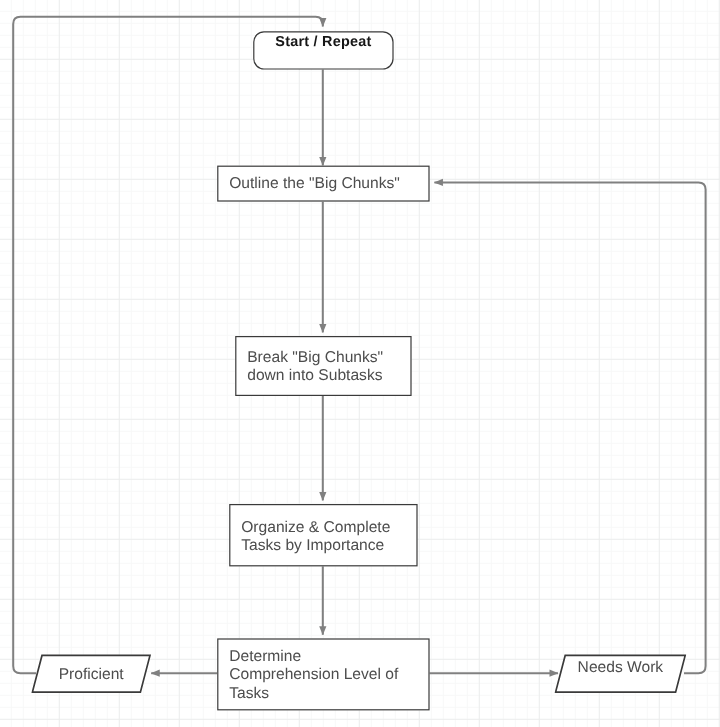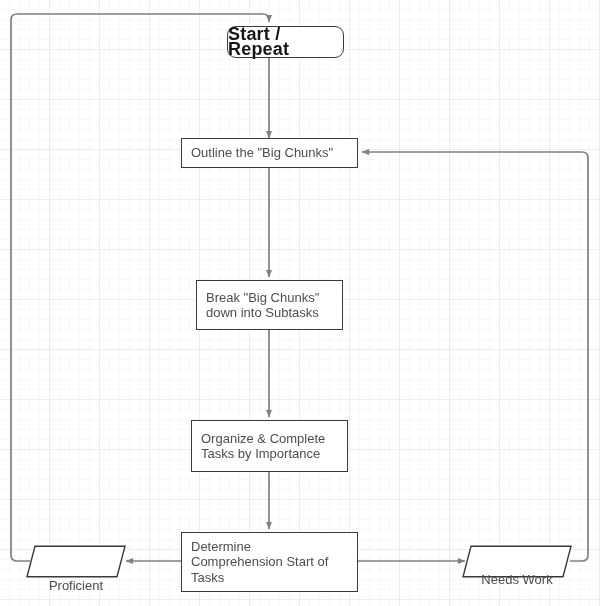--- a/index.html
+++ b/index.html
@@ -43,26 +43,25 @@
     border: 1.4px solid #3a3a3a;
     display: flex;
     align-items: center;
     padding-left: 9px;
   }
   .start {
     border: 1.4px solid #3a3a3a;
     border-radius: 9px;
     color: #161616;
     font-weight: bold;
-    font-size: 18px;
+    font-size: 12px;
     display: flex;
-    align-items: center;
+    align-items: flex-start;
     justify-content: center;
     letter-spacing: 0.2px;
-    margin-left: 16px;
   }
   .para-wrap {
     position: absolute;
     z-index: 3;
   }
   .para-svg {
     position: absolute;
     left: 0;
     top: 0;
   }
@@ -70,21 +69,20 @@
     position: absolute;
     left: 0;
     top: 0;
     width: 100%;
     height: 100%;
     display: flex;
     align-items: center;
     justify-content: center;
     color: #4d4d4d;
     font-size: 13px;
-    margin-top: 24px;
   }
 </style>
 </head>
 <body>
 
 <div id="canvas">
 
   <svg id="edges" viewBox="0 0 600 606" xmlns="http://www.w3.org/2000/svg">
     <defs>
       <marker id="ah" markerWidth="9" markerHeight="9" refX="7.6" refY="3.6" orient="auto" markerUnits="userSpaceOnUse">
@@ -125,21 +123,21 @@
 down into Subtasks</span>
   </div>
 
   <div class="node proc" style="left:191px; top:420px; width:157px; height:52px;">
     <span>Organize &amp; Complete
 Tasks by Importance</span>
   </div>
 
   <div class="node proc" style="left:181px; top:532px; width:177px; height:60px;">
     <span>Determine
-Comprehension Start of
+Comprehension Level of
 Tasks</span>
   </div>
 
   <div class="para-wrap" style="left:26px; top:545px; width:100px; height:33px;">
     <svg class="para-svg" width="100" height="33" viewBox="0 0 100 33" xmlns="http://www.w3.org/2000/svg">
       <polygon points="9,1.2 99,1.2 91,31.8 1,31.8" fill="#ffffff" stroke="#3a3a3a" stroke-width="1.4"></polygon>
     </svg>
     <div class="para-label">Proficient</div>
   </div>
 

